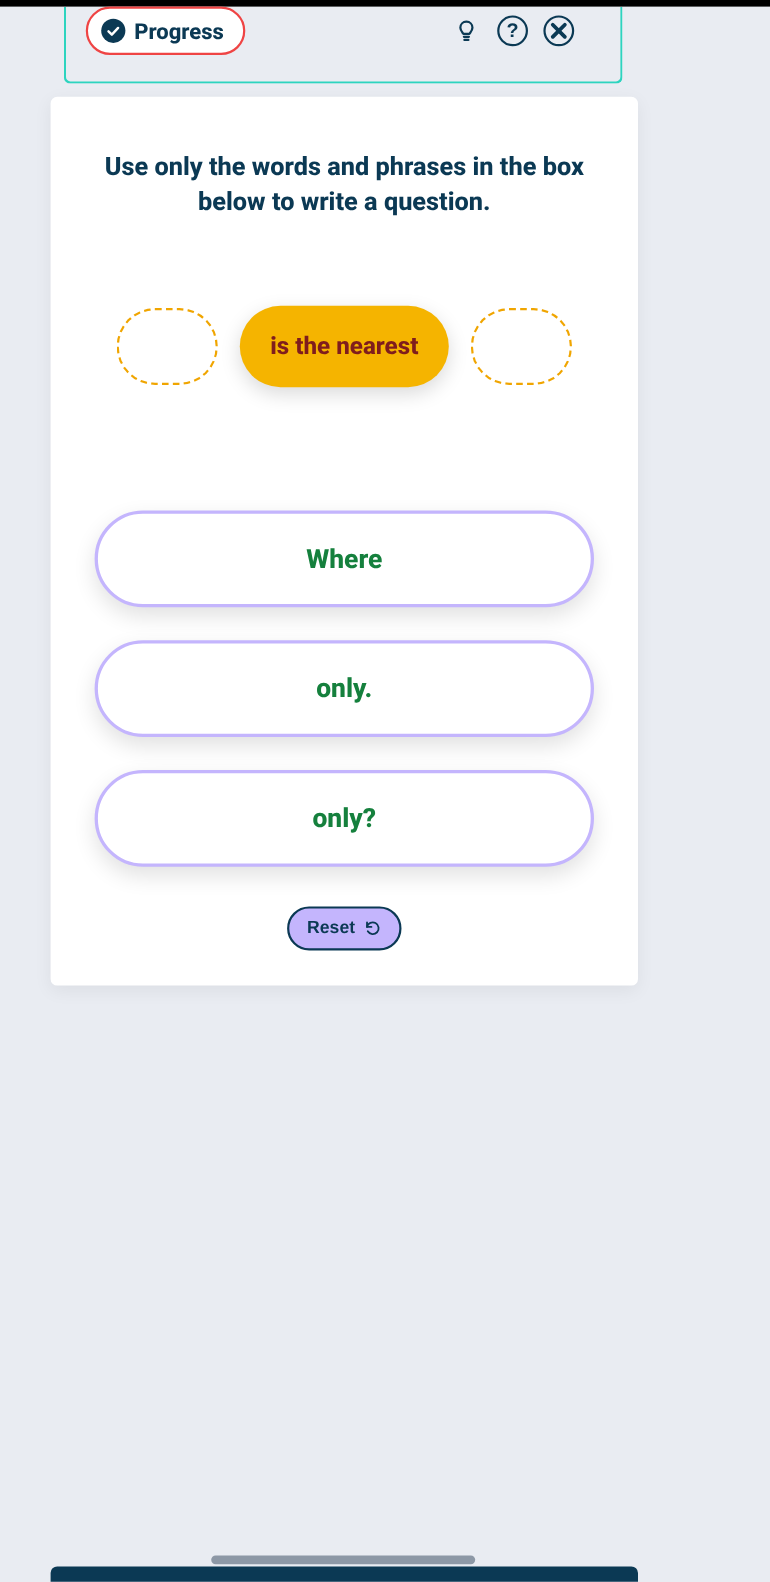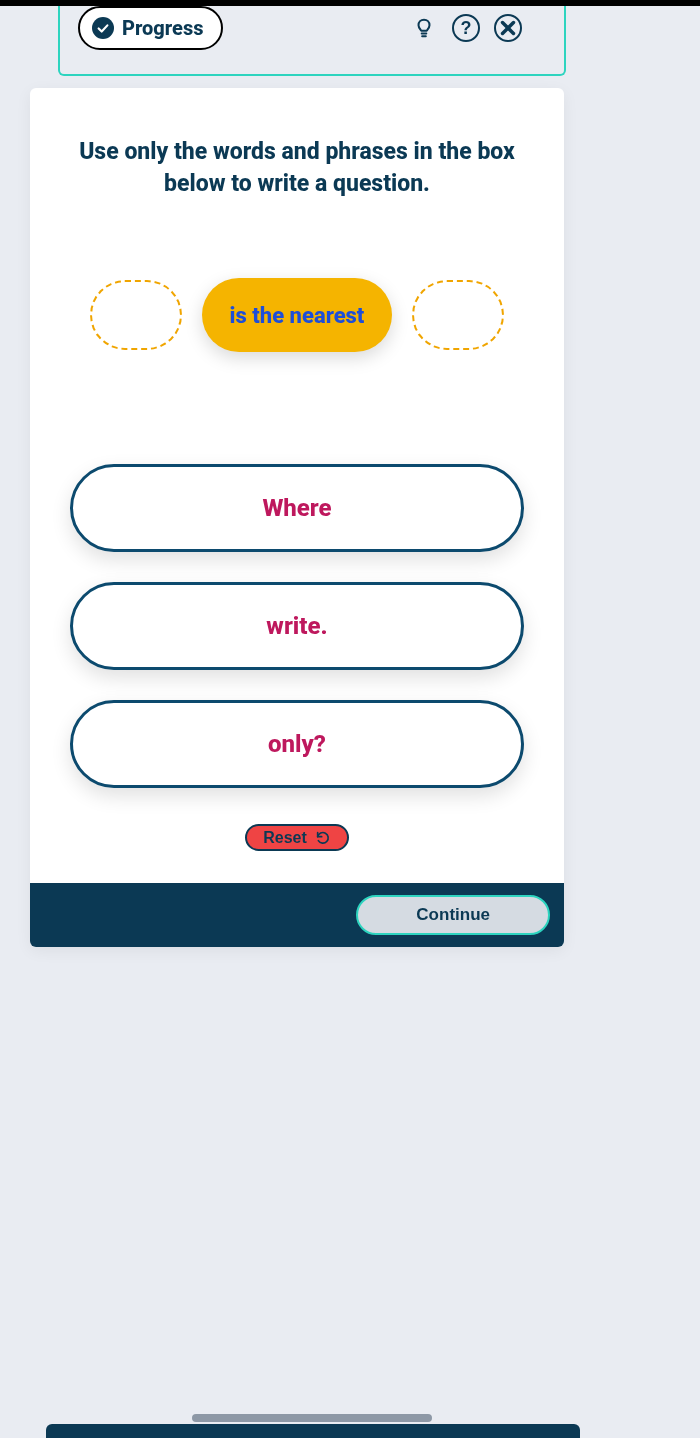--- a/index.html
+++ b/index.html
@@ -25,21 +25,21 @@
     border: 2px solid #2dd4bf;
     border-top: none;
     border-radius: 0 0 6px 6px;
   }
   .progress-pill {
     position: absolute;
     left: 78px;
     top: 6px;
     height: 44px;
     padding: 0 18px 0 12px;
-    border: 2px solid #000000;
+    border: 2px solid #ef4444;
     border-radius: 999px;
     background: #fff;
     display: flex;
     align-items: center;
     gap: 8px;
   }
   .progress-pill .check {
     width: 22px; height: 22px;
     border-radius: 50%;
     background: #0b3954;
@@ -74,21 +74,21 @@
   .icon-btn svg { width: 22px; height: 22px; }
   .icon-btn .q {
     font-weight: 800;
     color: #0b3954;
     font-size: 18px;
     line-height: 1;
   }
 
   .card {
     position: absolute;
-    left: 30px;
+    left: 46px;
     top: 88px;
     width: 534px;
     background: #fff;
     border-radius: 6px;
     box-shadow: 0 4px 16px rgba(0,0,0,0.06);
     padding-bottom: 0;
     overflow: hidden;
   }
   .instruction {
     margin: 48px 40px 0 40px;
@@ -114,54 +114,54 @@
   .slot-filled {
     height: 74px;
     padding: 0 28px;
     display: flex;
     align-items: center;
     justify-content: center;
     background: #f5b400;
     border-radius: 999px;
     font-weight: 800;
     font-size: 22px;
-    color: #1d4ed8;
+    color: #7f1d1d;
     box-shadow: 0 6px 18px rgba(0,0,0,0.15);
   }
   .options-list {
     margin: 112px 40px 0 40px;
     display: flex;
     flex-direction: column;
     gap: 30px;
   }
   .option-pill {
     height: 88px;
-    border: 3px solid #0c4a6e;
+    border: 3px solid #c4b5fd;
     border-radius: 999px;
     background: #fff;
     display: flex;
     align-items: center;
     justify-content: center;
     font-weight: 800;
     font-size: 24px;
-    color: #be185d;
+    color: #15803d;
     box-shadow: 0 8px 20px rgba(0,0,0,0.12);
     cursor: pointer;
   }
   .reset-row {
     margin: 36px 0 32px 0;
     display: flex;
     justify-content: center;
   }
   .reset-btn {
-    height: 27px;
+    height: 40px;
     padding: 0 16px;
     border: 2px solid #0b3954;
     border-radius: 999px;
-    background: #ef4444;
+    background: #c4b5fd;
     display: flex;
     align-items: center;
     gap: 8px;
     font-weight: 700;
     font-size: 16px;
     color: #0b3954;
     cursor: pointer;
   }
   .reset-btn svg { width: 16px; height: 16px; }
 
@@ -244,34 +244,31 @@
   <div class="instruction">Use only the words and phrases in the box below to write a question.</div>
 
   <div class="slots-row">
     <div class="slot-empty"></div>
     <div class="slot-filled">is the nearest</div>
     <div class="slot-empty"></div>
   </div>
 
   <div class="options-list">
     <div class="option-pill">Where</div>
-    <div class="option-pill">write.</div>
+    <div class="option-pill">only.</div>
     <div class="option-pill">only?</div>
   </div>
 
   <div class="reset-row">
     <button class="reset-btn">
       <span>Reset</span>
       <svg viewBox="0 0 24 24">
         <path d="M4 10 A8 8 0 1 1 5 16" stroke="#0b3954" stroke-width="2.5" fill="none" stroke-linecap="round"></path>
         <path d="M4 4 L4 10 L10 10" stroke="#0b3954" stroke-width="2.5" fill="none" stroke-linecap="round" stroke-linejoin="round"></path>
       </svg>
     </button>
   </div>
 
-  <div class="card-footer">
-    <button class="continue-btn">Continue</button>
-  </div>
 
 </div>
 
 <div class="scroll-indicator"></div>
 <div class="bottom-dark"></div>
 
 </body></html>

